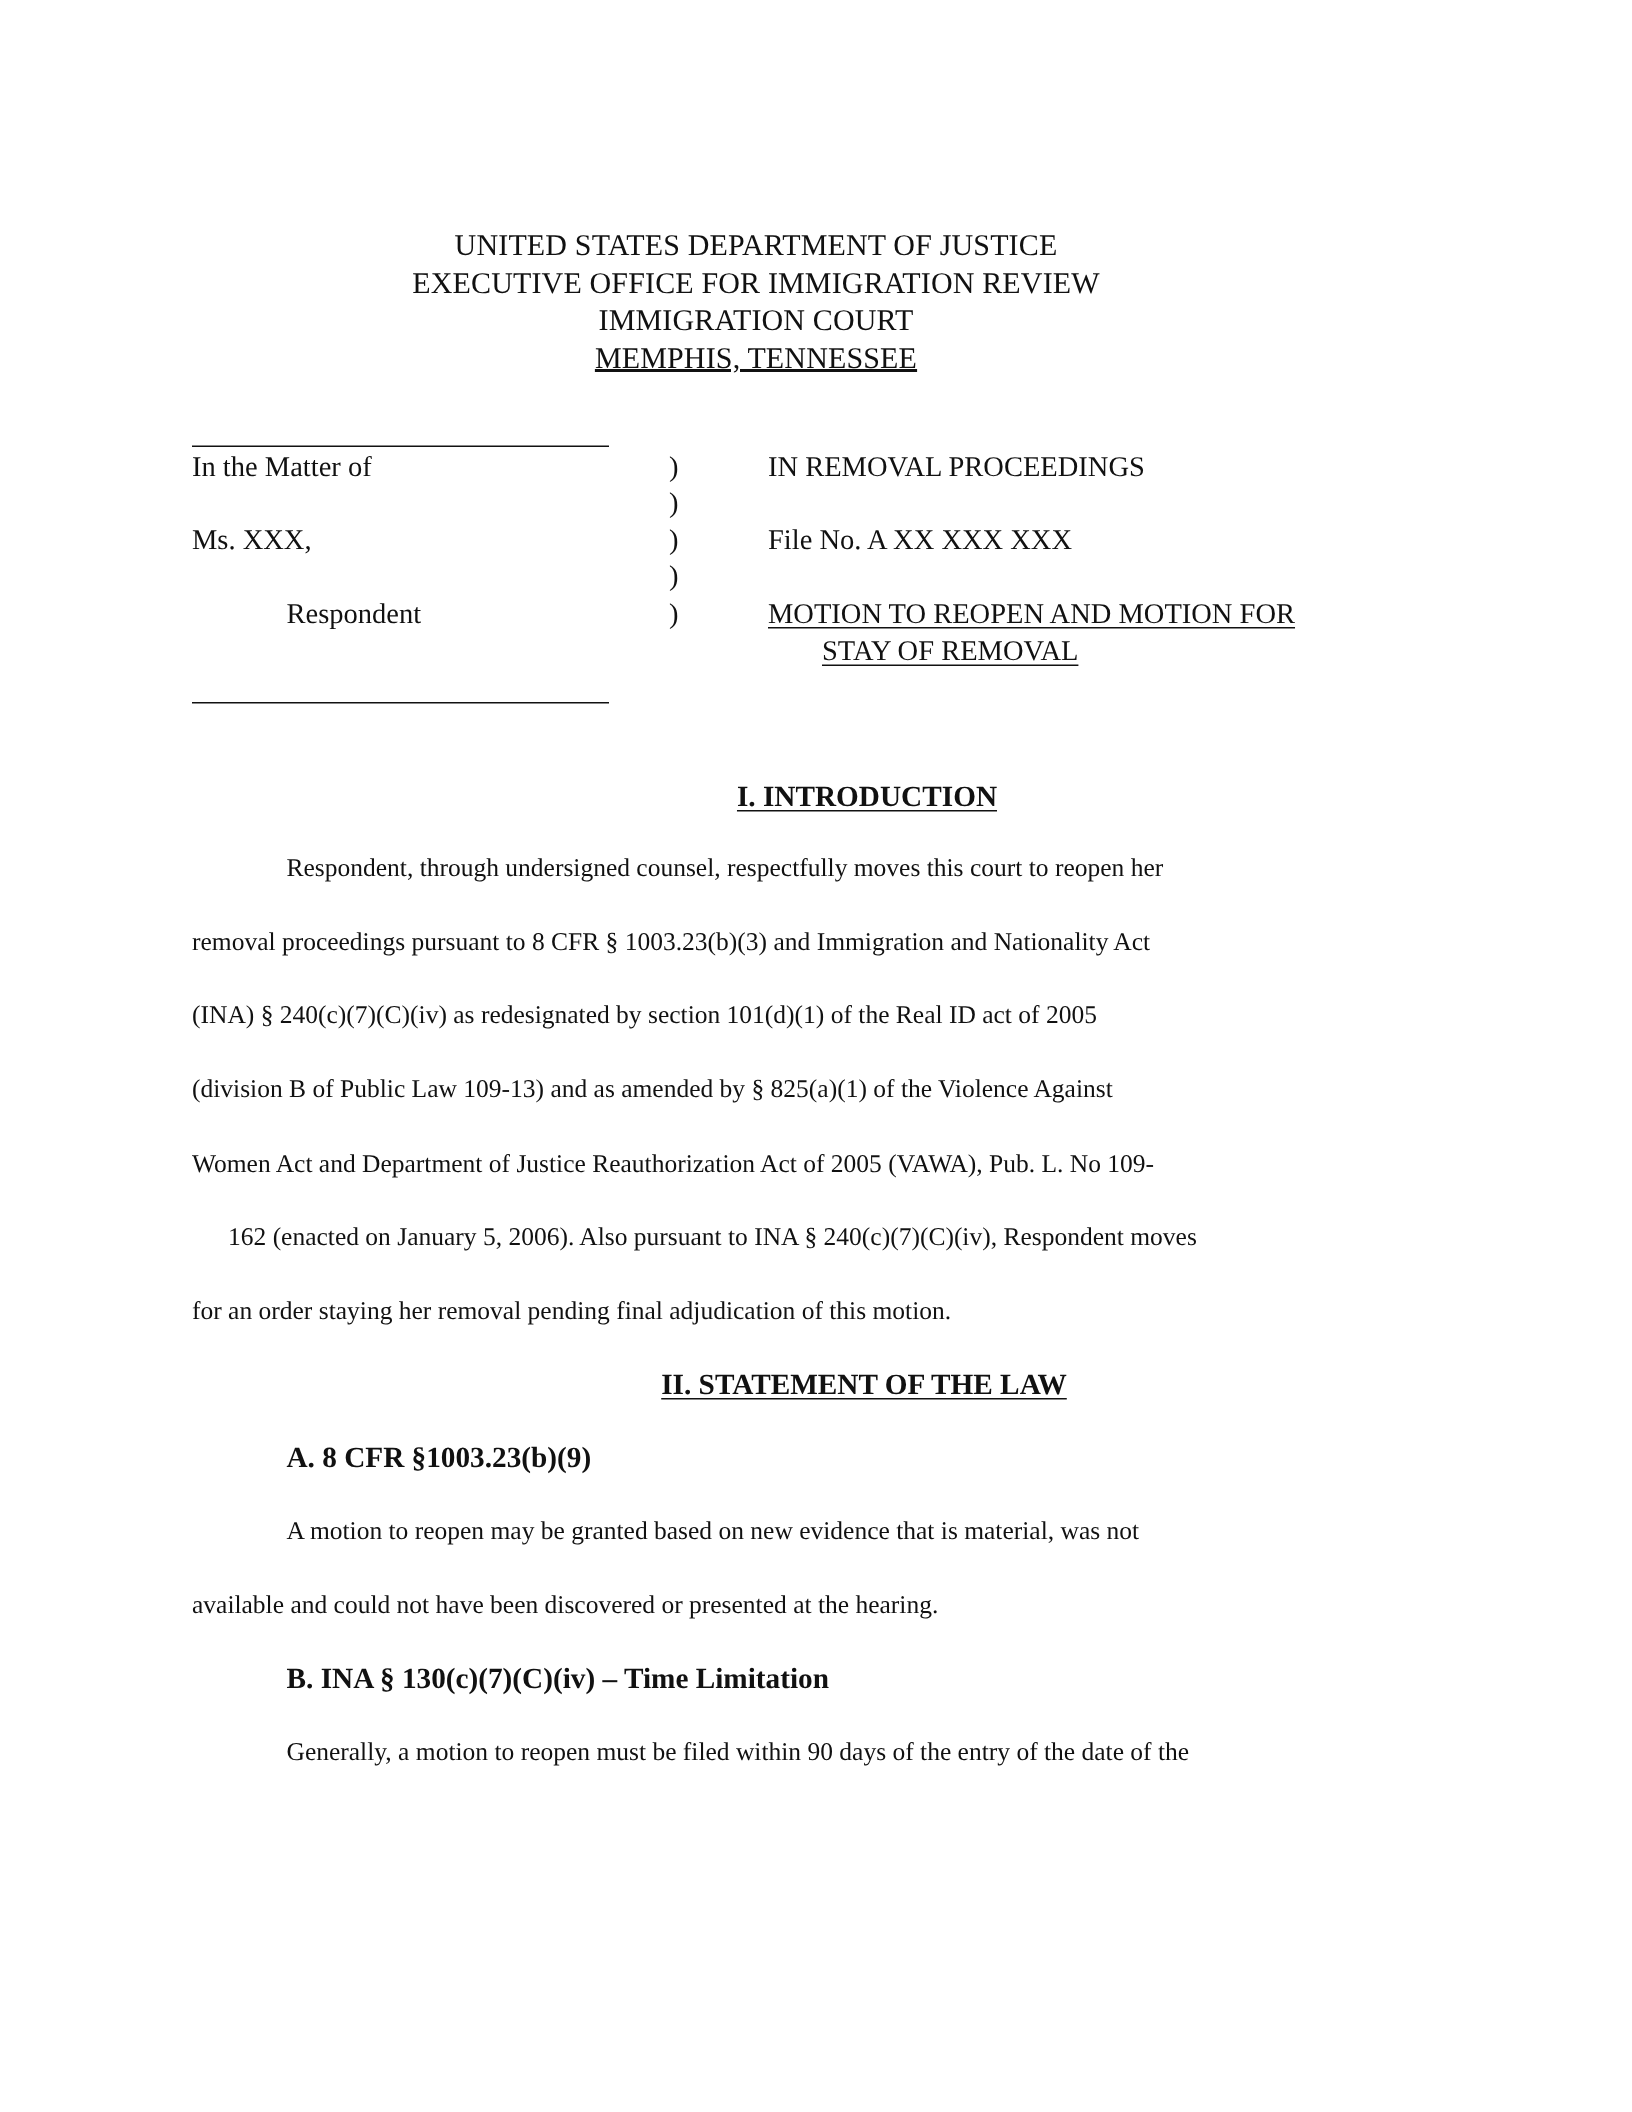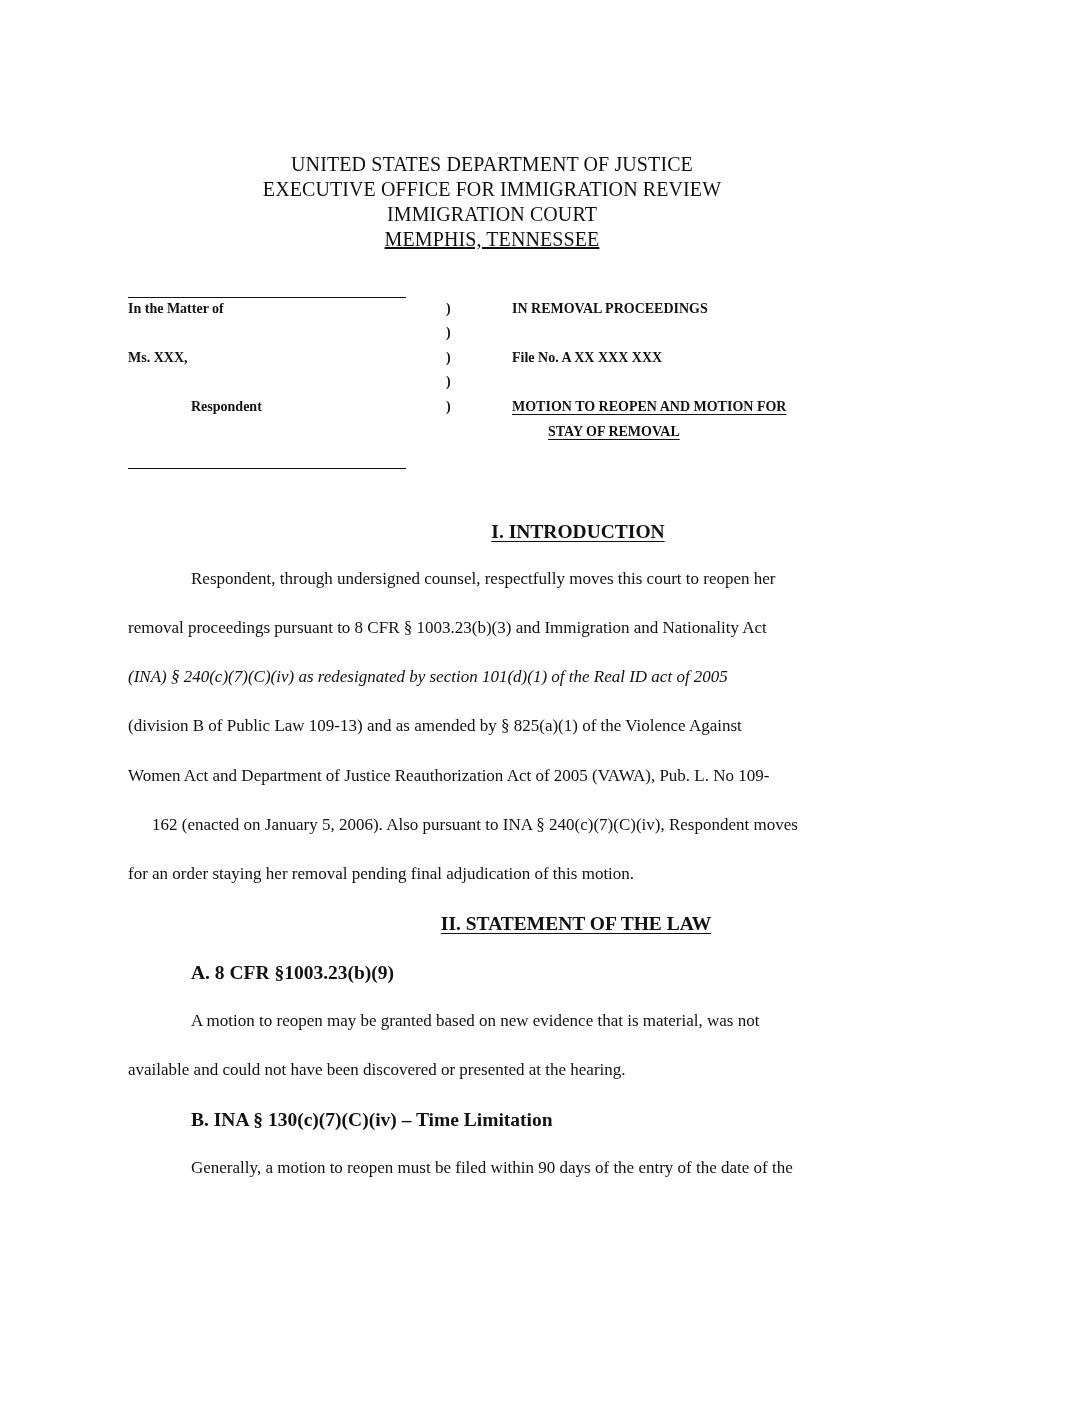--- a/index.html
+++ b/index.html
@@ -1,22 +1,22 @@
 <!DOCTYPE html>
 <html><head>
   <meta charset="utf-8">
   <style>
     html, body { margin: 0; padding: 0; background: #ffffff; }
     body { width: 1088px; height: 1408px; position: relative; overflow: hidden;
            font-family: "Liberation Serif", "DejaVu Serif", serif; color: #111; }
     .abs { position: absolute; white-space: nowrap; }
-    .hdr { left: 0; width: 984px; text-align: center; font-size: 20px; letter-spacing: 0.1px; }
+    .hdr { left: 12px; width: 984px; text-align: center; font-size: 20px; letter-spacing: 0.1px; }
     .u { text-decoration: underline; text-underline-offset: 3px; }
     .rule { position: absolute; left: 128px; width: 278px; height: 0; border-top: 1.3px solid #111; }
-    .cap { font-size: 14px; font-weight: bold; }
+    .cap { font-size: 19px; font-weight: normal; }
     .para { font-size: 17px; }
     .sec { font-size: 19.5px; font-weight: bold; }
   </style>
 </head>
 <body>
 
 <div class="abs hdr" style="top:153px;">UNITED STATES DEPARTMENT OF JUSTICE</div>
 <div class="abs hdr" style="top:178px;">EXECUTIVE OFFICE FOR IMMIGRATION REVIEW</div>
 <div class="abs hdr" style="top:203px;">IMMIGRATION COURT</div>
 <div class="abs hdr" style="top:228px;text-decoration:underline;">MEMPHIS, TENNESSEE</div>
@@ -34,21 +34,21 @@
 <div class="abs cap" style="left:446px; top:399px;">)</div>
 
 <div class="abs cap" style="left:512px; top:301px;">IN REMOVAL PROCEEDINGS</div>
 <div class="abs cap" style="left:512px; top:350px;">File No. A XX XXX XXX</div>
 <div class="abs cap u" style="left:512px; top:399px;">MOTION TO REOPEN AND MOTION FOR</div>
 <div class="abs cap u" style="left:512px; top:424px;margin-left:36px;">STAY OF REMOVAL</div>
 
 <div class="abs sec u" style="left:0; width:1156px; text-align:center; top:521px;">I.  INTRODUCTION</div>
 <div class="abs para" style="left:191px; top:569px;">Respondent, through undersigned counsel, respectfully moves this court to reopen her</div>
 <div class="abs para" style="left:128px; top:618px;">removal proceedings pursuant to 8 CFR § 1003.23(b)(3) and Immigration and Nationality Act</div>
-<div class="abs para" style="left:128px; top:667px;font-style:italic;">(INA) § 240(c)(7)(C)(iv) as redesignated by section 101(d)(1) of the Real ID act of 2005</div>
+<div class="abs para" style="left:128px; top:667px;">(INA) § 240(c)(7)(C)(iv) as redesignated by section 101(d)(1) of the Real ID act of 2005</div>
 <div class="abs para" style="left:128px; top:716px;">(division B of Public Law 109-13) and as amended by § 825(a)(1) of the Violence Against</div>
 <div class="abs para" style="left:128px; top:766px;">Women Act and Department of Justice Reauthorization Act of 2005 (VAWA), Pub. L. No 109-</div>
 <div class="abs para" style="left:128px; top:815px;margin-left:24px;">162 (enacted on January 5, 2006).  Also pursuant to INA § 240(c)(7)(C)(iv), Respondent moves</div>
 <div class="abs para" style="left:128px; top:864px;">for an order staying her removal pending final adjudication of this motion.</div>
 
 <div class="abs sec u" style="left:0; width:1152px; text-align:center; top:913px;">II.  STATEMENT OF THE LAW</div>
 <div class="abs sec" style="left:191px; top:962px;">A.  8 CFR §1003.23(b)(9)</div>
 <div class="abs para" style="left:191px; top:1011px;">A motion to reopen may be granted based on new evidence that is material, was not</div>
 <div class="abs para" style="left:128px; top:1060px;">available and could not have been discovered or presented at the hearing.</div>
 <div class="abs sec" style="left:191px; top:1109px;">B.  INA § 130(c)(7)(C)(iv) – Time Limitation</div>

